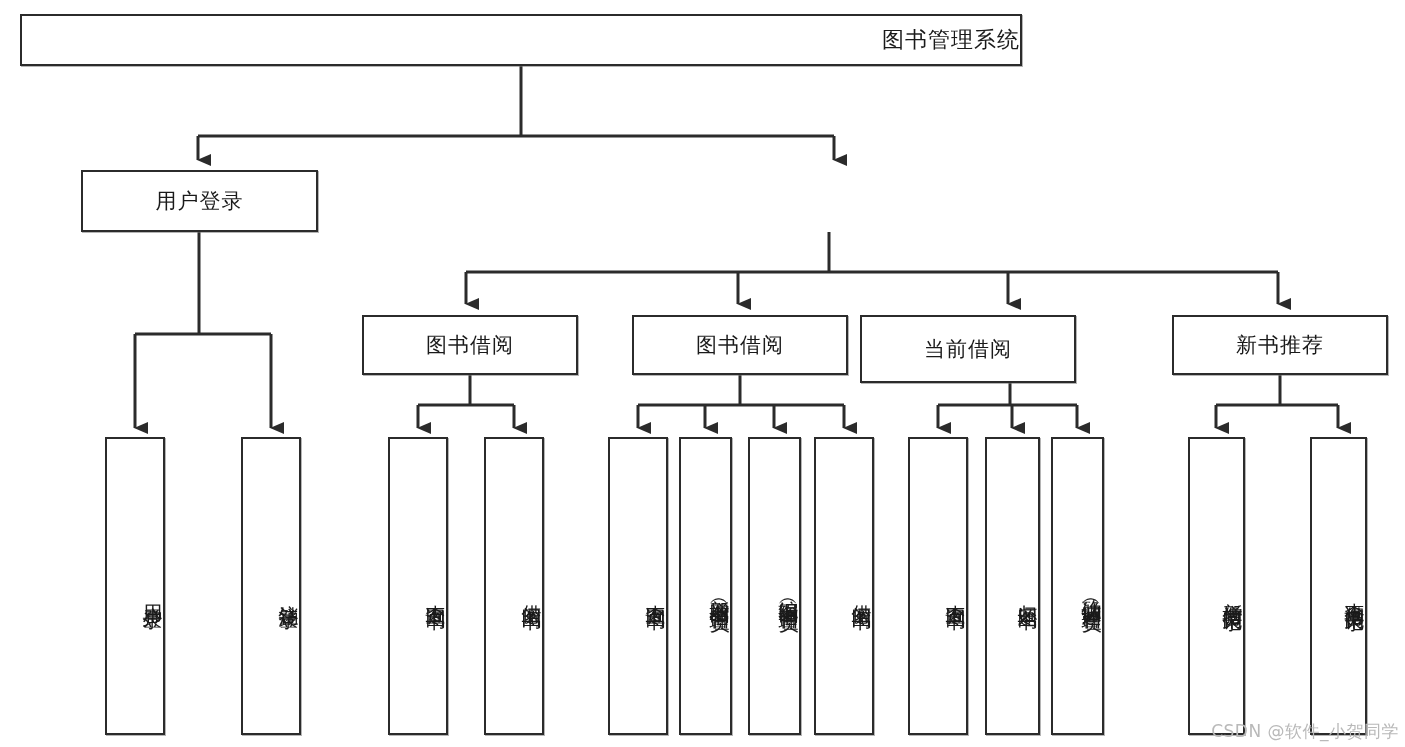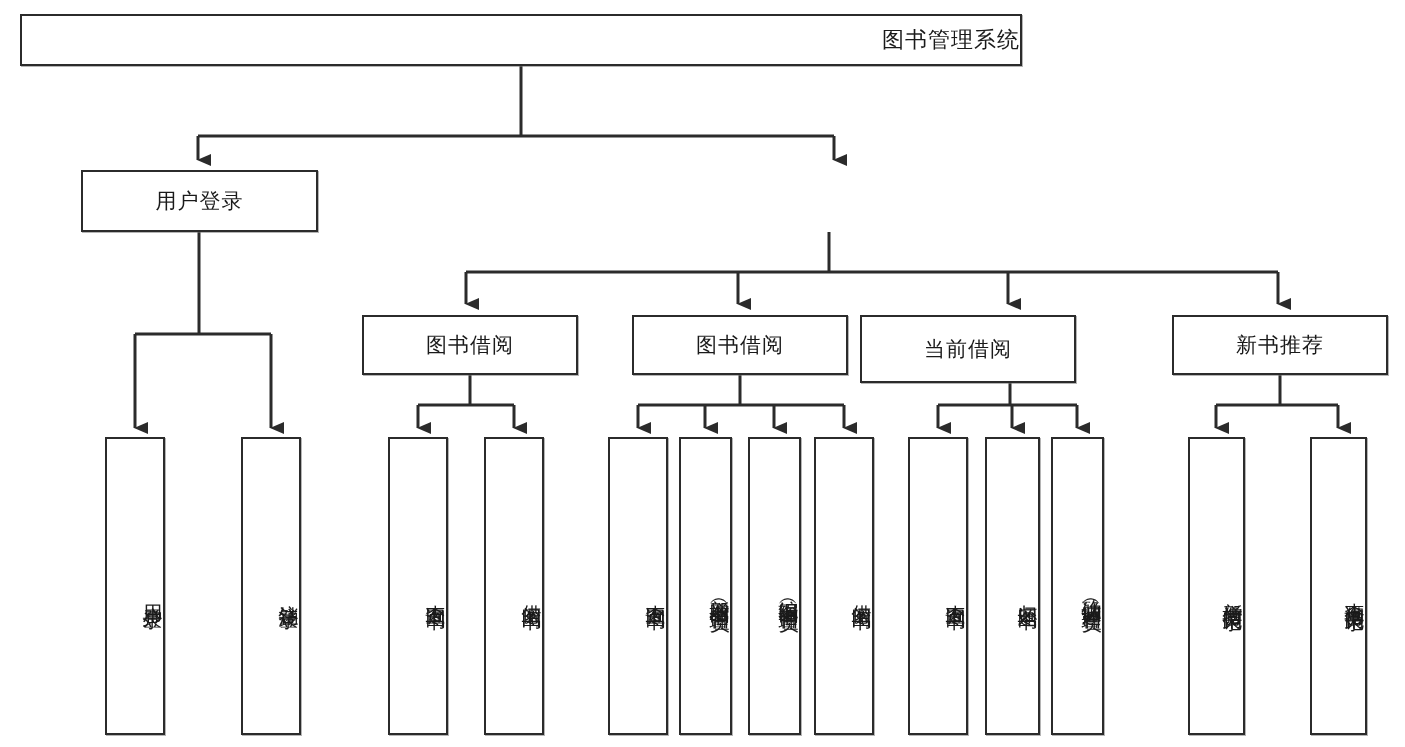--- a/index.html
+++ b/index.html
@@ -167,14 +167,15 @@
     <span>确认归还（管理员）</span>
   </div>
 
   <div class="node v" style="left:1188px;top:437px;width:57px;height:298px;">
     <span>新增借阅记录</span>
   </div>
   <div class="node v" style="left:1310px;top:437px;width:57px;height:298px;">
     <span>查询借阅记录</span>
   </div>
 
+  <div id="watermark">CSDN @软件_小贺同学</div>
 
 </div>
 
 </body></html>

